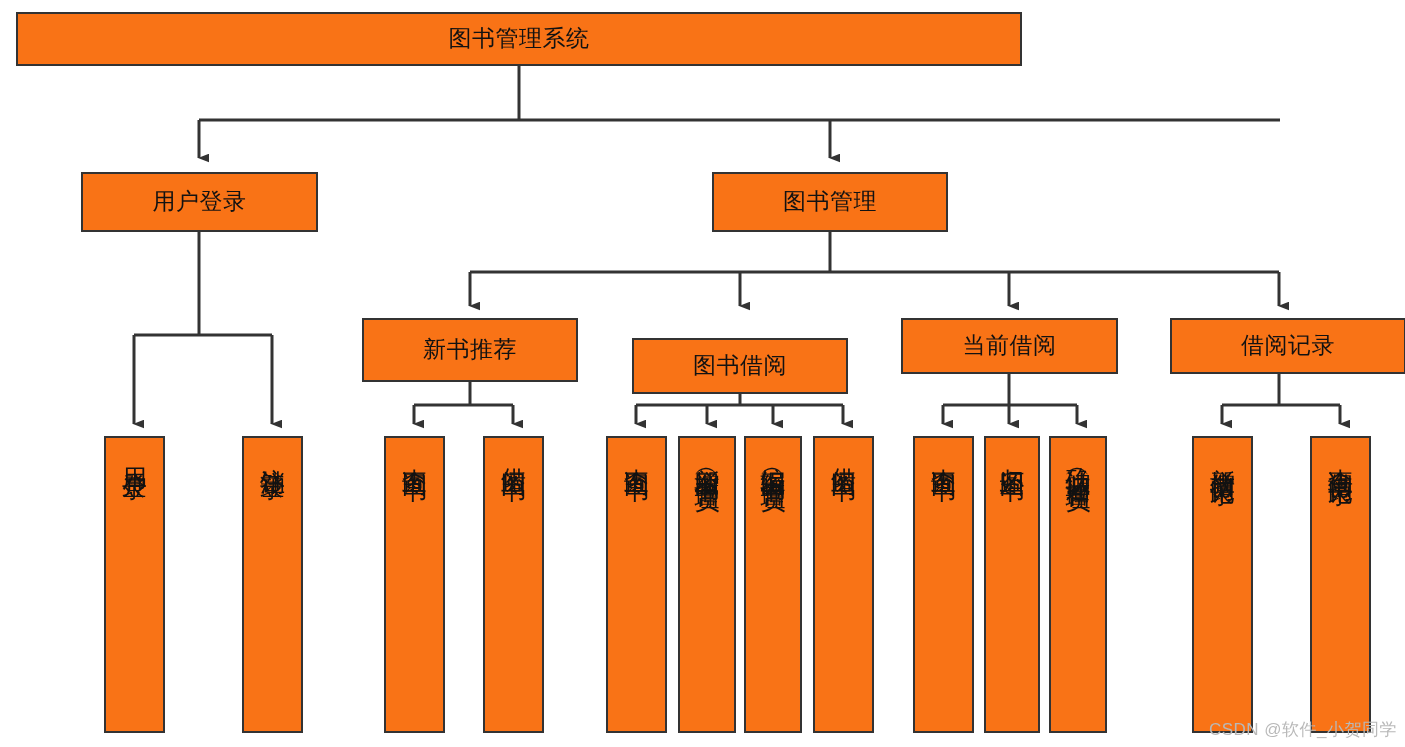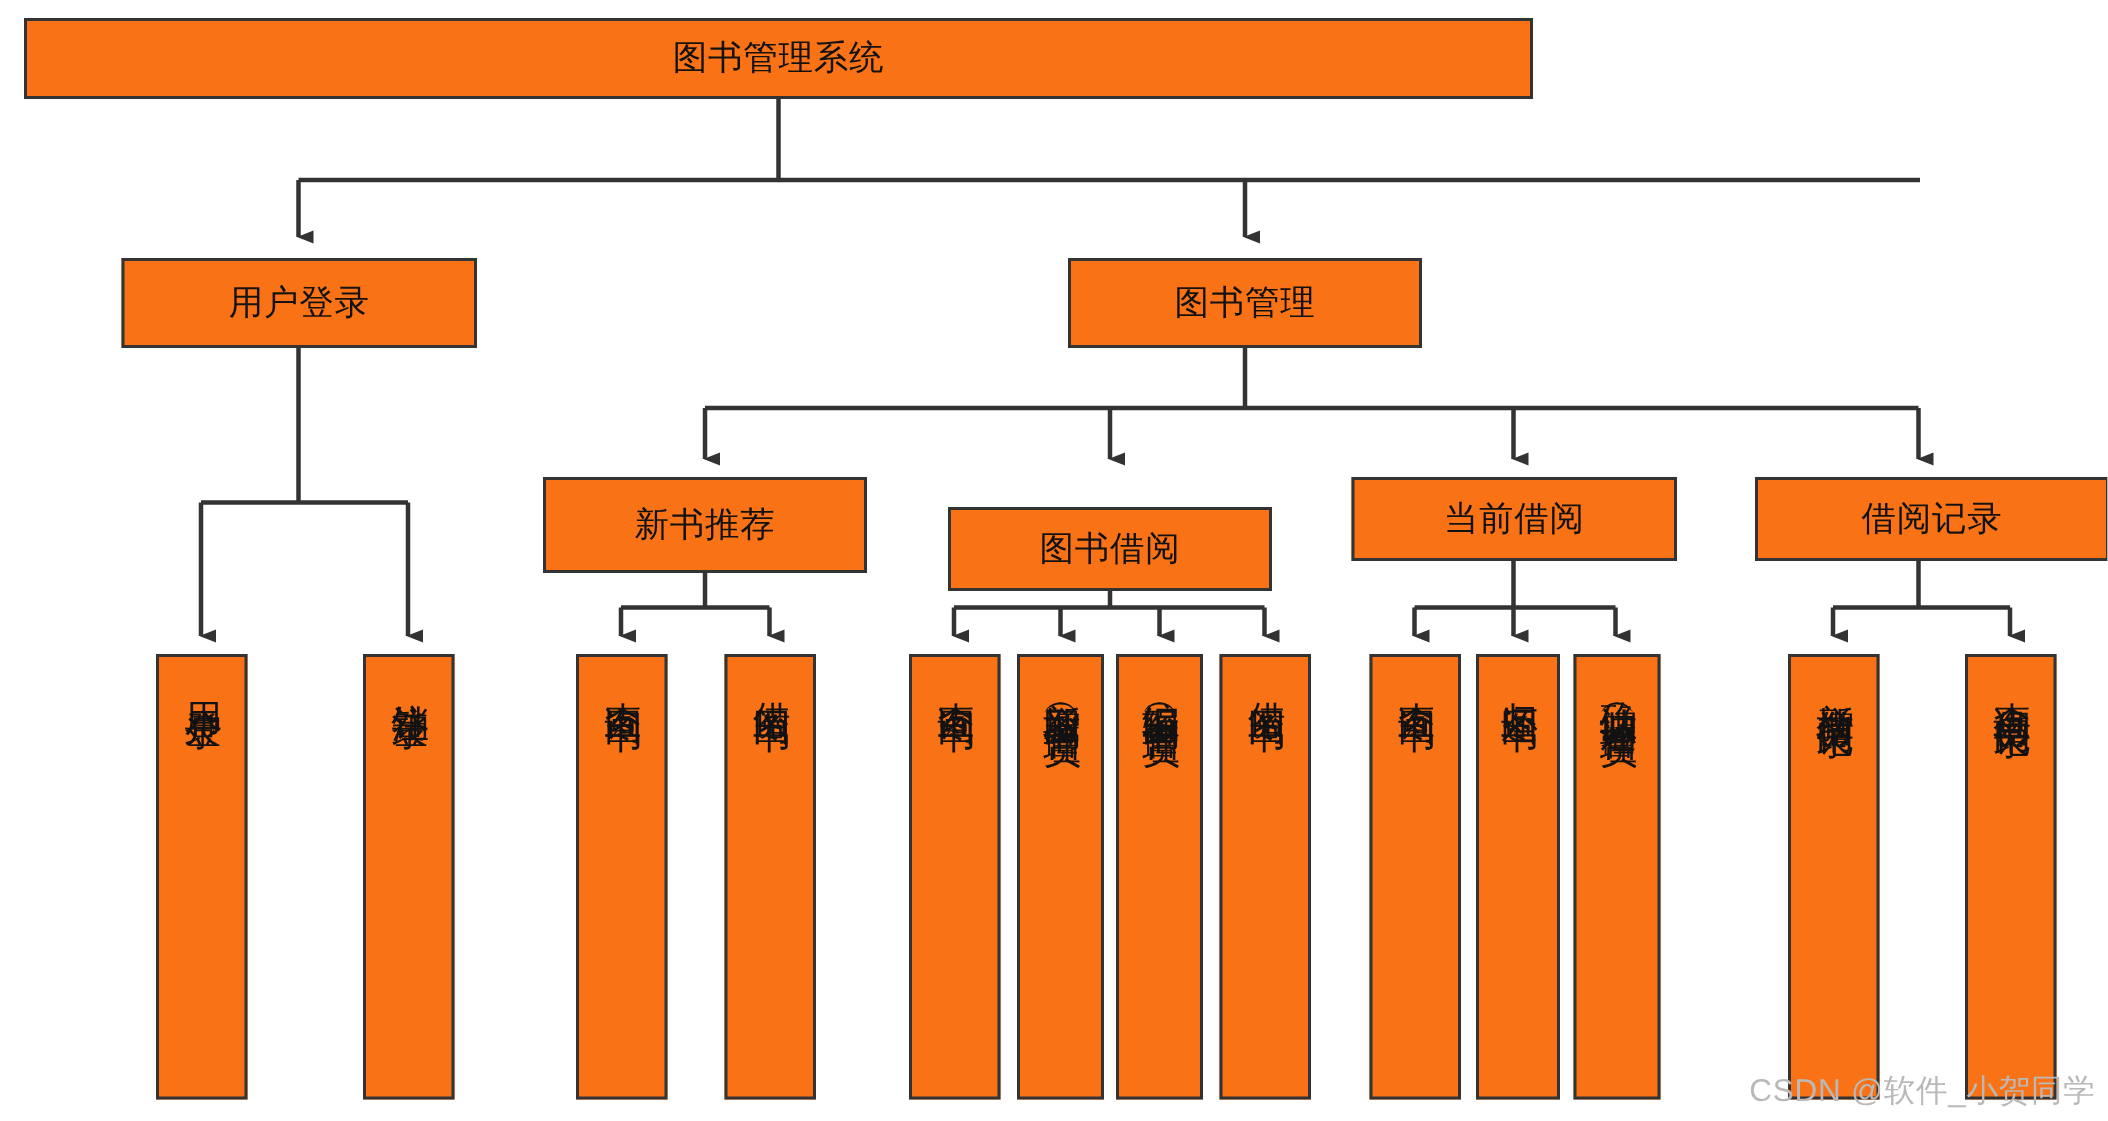--- a/index.html
+++ b/index.html
@@ -60,21 +60,21 @@
     text-orientation: upright;
     font-size: 25px;
     line-height: 1.0;
     letter-spacing: 3px;
     white-space: nowrap;
   }
   .watermark {
     position: absolute;
     right: 8px;
     bottom: 6px;
-    font-size: 21px;
+    font-size: 17px;
     color: #b9b9b9;
     white-space: nowrap;
     letter-spacing: 0.5px;
   }
 </style>
 </head>
 <body>
 
 <div id="canvas">
 

